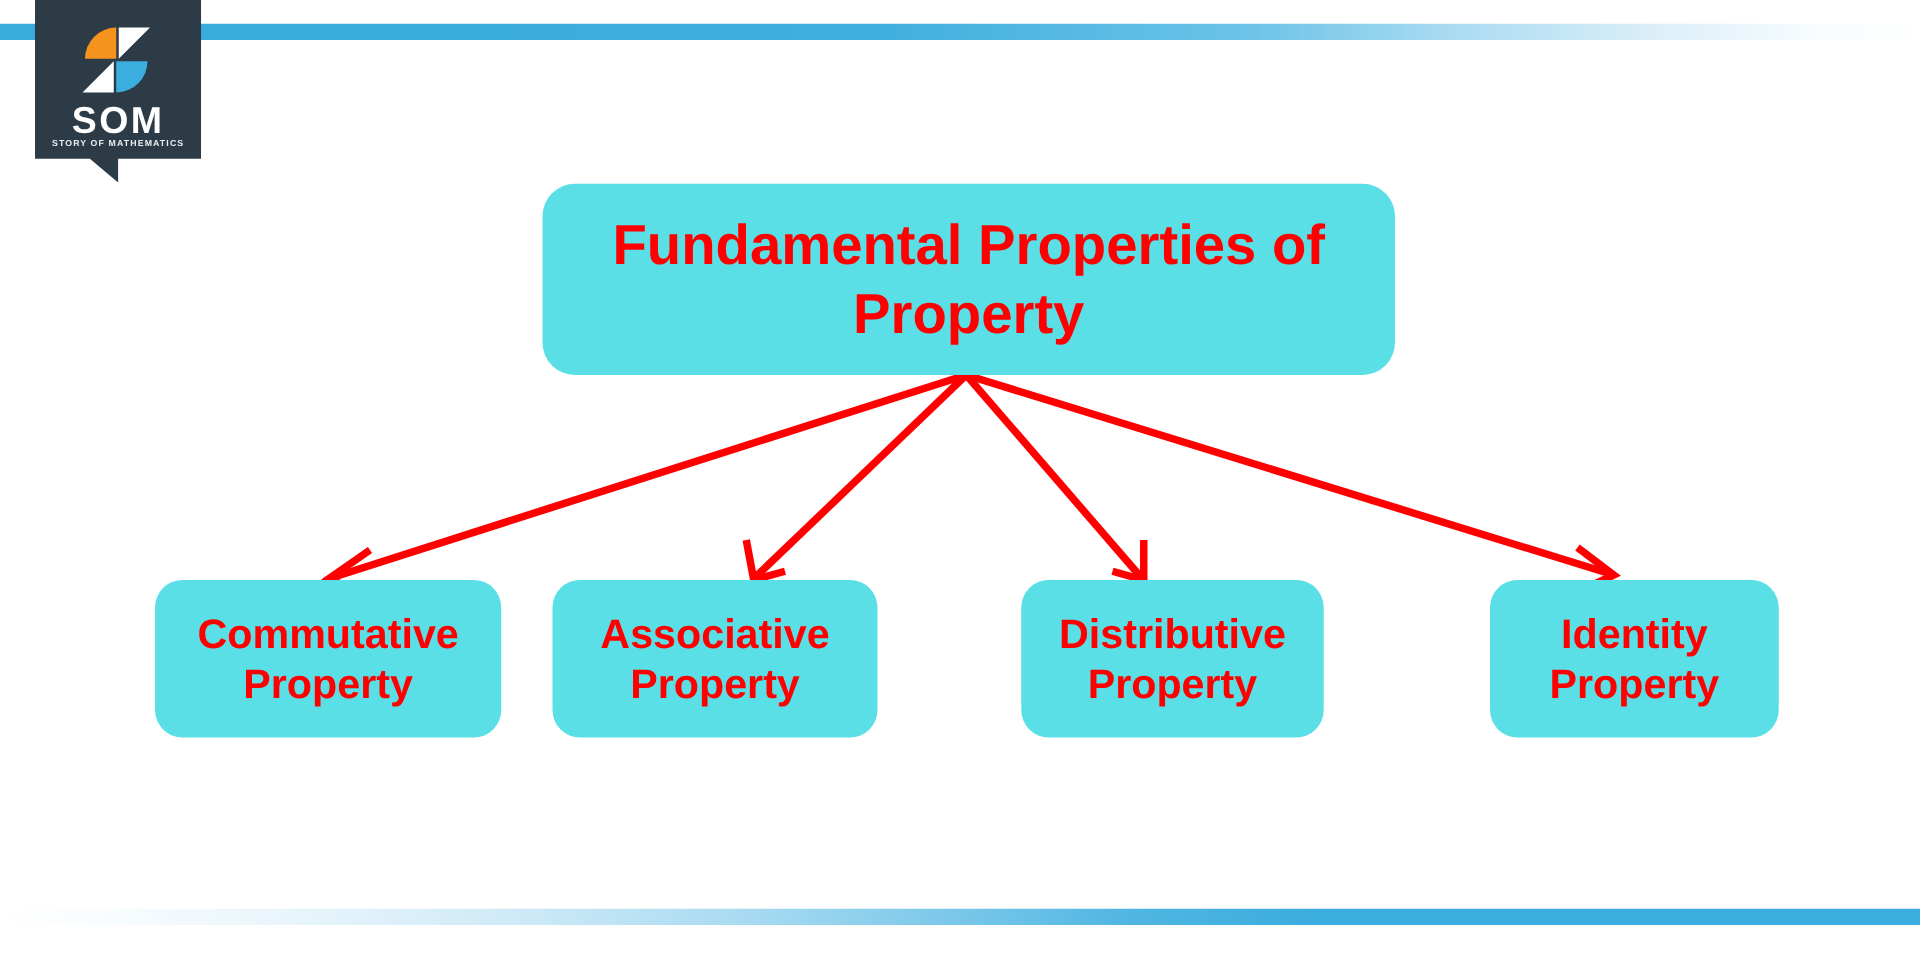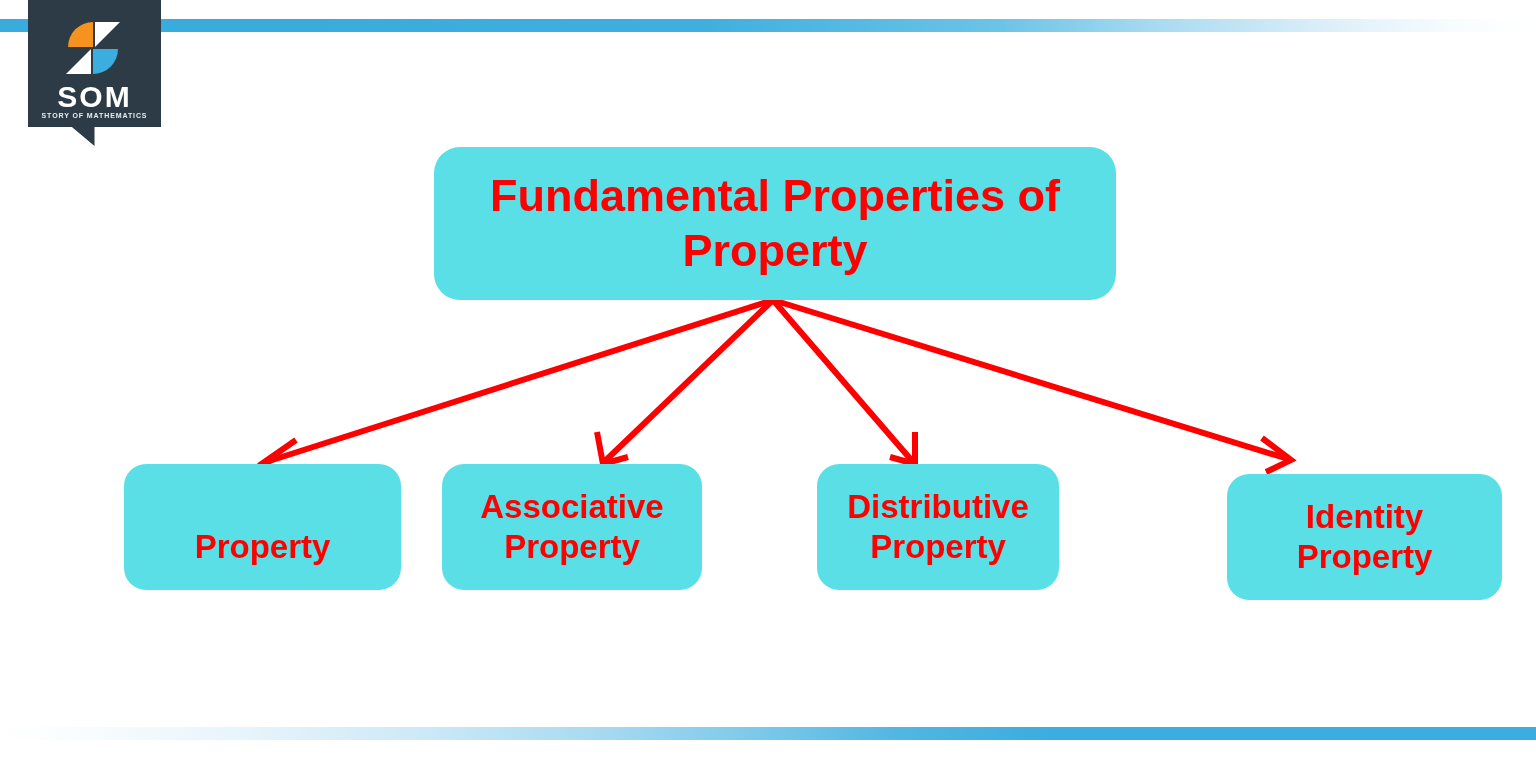--- a/index.html
+++ b/index.html
@@ -117,21 +117,21 @@
   .node-child {
     top: 464px;
     height: 126px;
     font-size: 33px;
     border-radius: 22px;
     padding: 0 10px;
   }
   #node-commutative { left: 124px;  width: 277px; }
   #node-associative { left: 442px;  width: 260px; }
   #node-distributive{ left: 817px;  width: 242px; }
-  #node-identity    { left: 1227px; width: 275px; margin-top: 10px; }
+  #node-identity    { left: 1192px; width: 231px; }
 
   
   #arrow-layer {
     position: absolute;
     left: 0;
     top: 0;
     width: 1536px;
     height: 768px;
     pointer-events: none;
   }
@@ -190,21 +190,21 @@
 
   <div class="node" id="node-root">
     <span>
       <span>Fundamental Properties of</span><br>
       <span>Property</span>
     </span>
   </div>
 
   <div class="node node-child" id="node-commutative">
     <span>
-      <br>
+      <span>Commutative</span><br>
       <span>Property</span>
     </span>
   </div>
 
   <div class="node node-child" id="node-associative">
     <span>
       <span>Associative</span><br>
       <span>Property</span>
     </span>
   </div>

